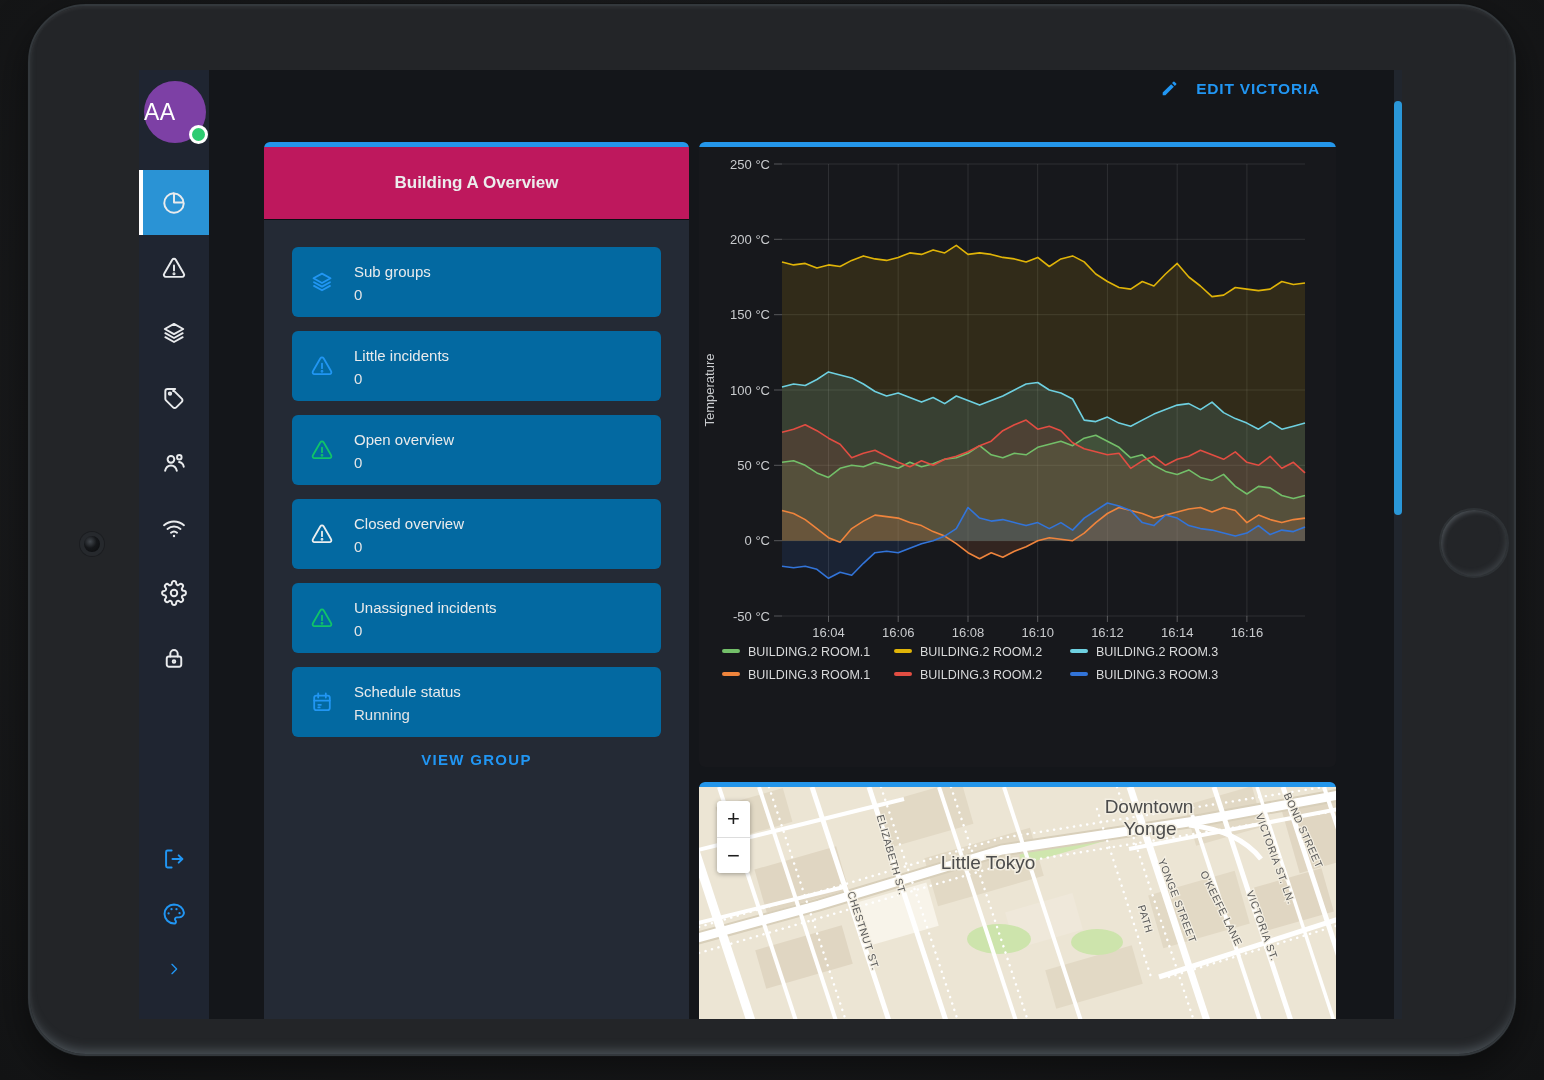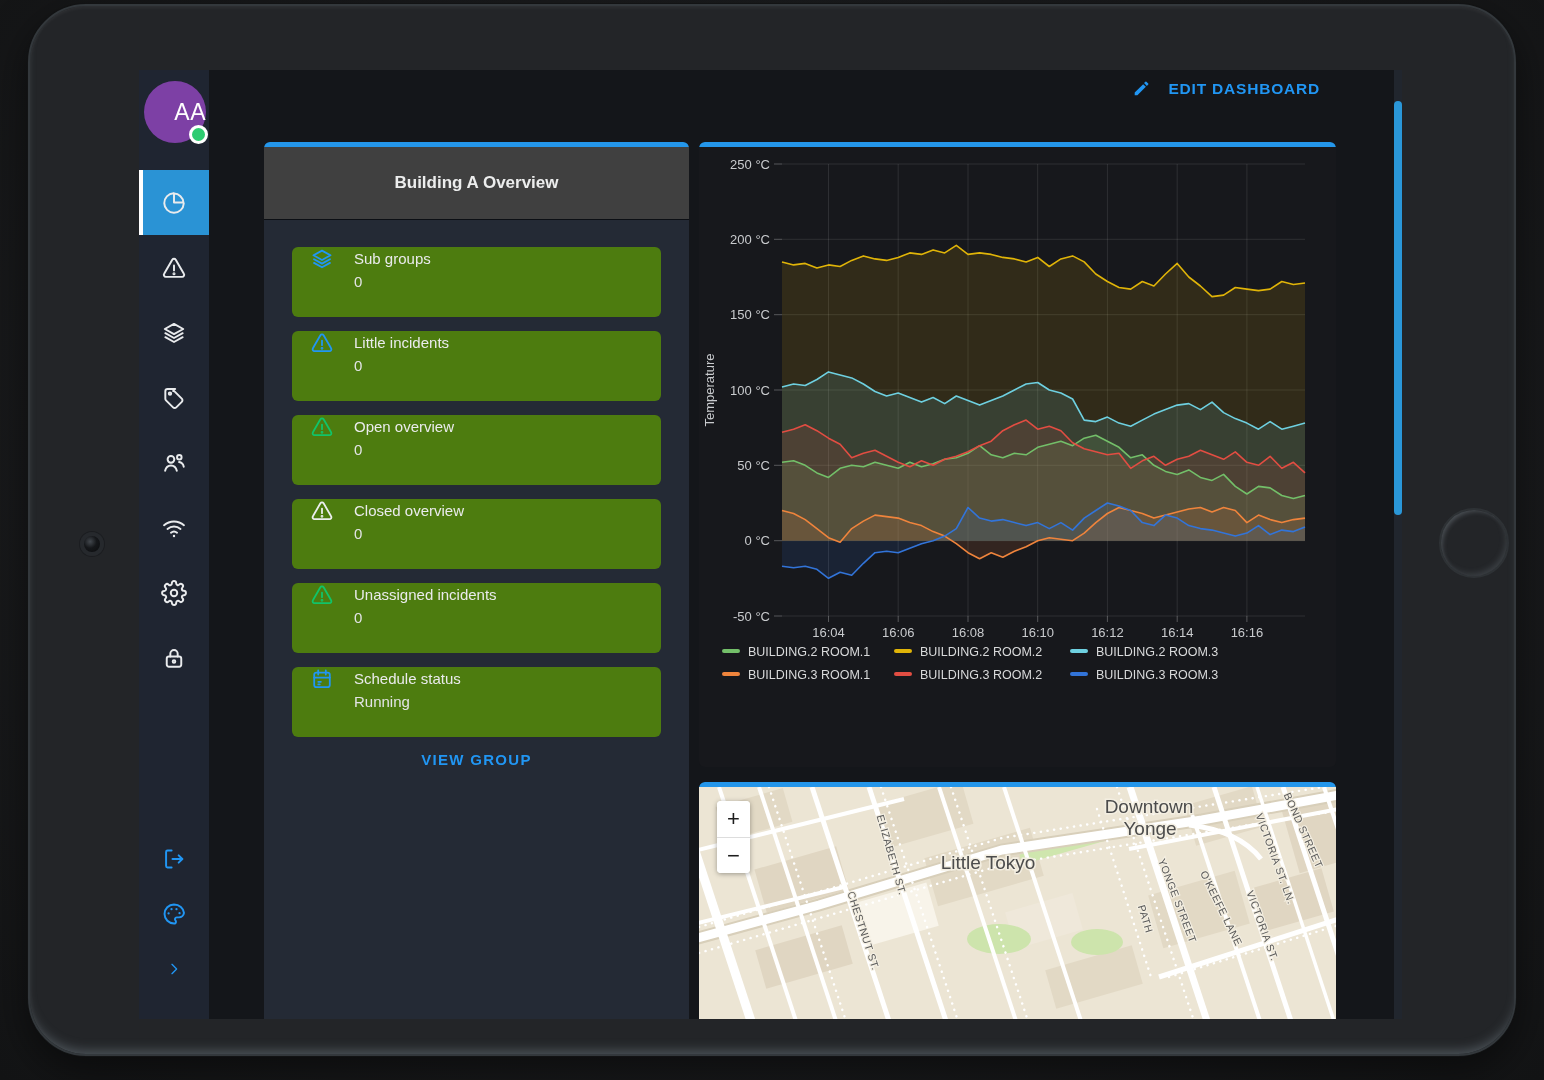--- a/index.html
+++ b/index.html
@@ -27,21 +27,21 @@
     box-shadow:inset 3px 3px 5px -2px rgba(175,190,200,.30), inset -3px -4px 6px -2px rgba(150,165,175,.22);
   }
   .screen{
     position:absolute;left:109px;top:64px;width:1263px;height:949px;
     background:#14161a;overflow:hidden;
   }
   
   .sidebar{position:absolute;left:0;top:0;width:70px;height:100%;background:#1f2531;}
   .avatar{
     position:absolute;left:5px;top:11px;width:62px;height:62px;border-radius:50%;
-    display:flex;align-items:center;justify-content:flex-end;
+    display:flex;align-items:center;justify-content:flex-start;
     color:#fff;font-size:23px;letter-spacing:.5px;cursor:pointer;
   }
   .status-dot{
     position:absolute;right:-2px;bottom:-1px;width:19px;height:19px;border-radius:50%;
     border:3px solid #fff;box-sizing:border-box;
   }
   .side-nav{position:absolute;top:100px;left:0;width:70px;}
   .side-item{
     height:65px;display:flex;align-items:center;justify-content:center;
     color:#e9ebed;cursor:pointer;
@@ -55,30 +55,30 @@
   .edit-btn{
     position:absolute;top:9px;right:82px;display:flex;align-items:center;gap:17px;
     color:#2196f3;font-size:15.5px;font-weight:bold;letter-spacing:.8px;cursor:pointer;
   }
   .edit-btn svg{width:19px;height:19px;}
   
   .card{position:absolute;border-radius:6px;overflow:hidden;background:#17181c;}
   .card-accent{height:5px;border-radius:6px 6px 0 0;background:#2496ea;}
   .card-header{
     height:72px;display:flex;align-items:center;justify-content:center;
-    background:#404040;border-bottom:1px solid #0c0f14;
+    background:#be185d;border-bottom:1px solid #0c0f14;
     color:#eceded;font-size:17px;font-weight:bold;
   }
   .card.overview{left:125px;top:72px;width:425px;height:950px;background:#242a35;}
   .card.temps{left:560px;top:72px;width:637px;height:625px;}
   .card.heat{left:560px;top:712px;width:637px;height:312px;}
   .stats{padding-top:27px;}
   .stat-tile{
-    margin:0 28px 14px 28px;height:70px;background:#4d7c0f;border-radius:6px;
-    display:flex;padding-left:18px;box-sizing:border-box;
+    margin:0 28px 14px 28px;height:70px;background:#0369a1;border-radius:6px;
+    display:flex;align-items:center;padding-left:18px;box-sizing:border-box;
   }
   .stat-icon{width:24px;height:24px;margin-right:20px;flex:0 0 auto;display:flex;}
   .stat-icon svg{width:24px;height:24px;}
   .stat-label{font-size:15px;color:#eaebec;line-height:24px;}
   .stat-value{font-size:15px;color:#e3e4e6;line-height:21px;}
   .view-group{
     margin-top:12px;text-align:center;color:#2196f3;
     font-size:15px;font-weight:bold;letter-spacing:1.3px;cursor:pointer;
   }
   
@@ -214,21 +214,21 @@
           </div>
         </div>
     </aside>
 
     <div class="edit-btn">
       <span class="icon" id="pencil-slot">
           <svg viewBox="0 0 24 24">
             <path fill="currentColor" d="M3.4 17.2 14.1 6.5l3.4 3.4L6.8 20.6H3.4v-3.4zM20.5 7.1a.9.9 0 0 0 0-1.3L18.2 3.5a.9.9 0 0 0-1.3 0l-1.7 1.7 3.6 3.6 1.7-1.7z"></path>
           </svg>
         </span>
-      <span>EDIT DASHBOARD</span>
+      <span>EDIT VICTORIA</span>
     </div>
 
     <section class="card overview">
       <div class="card-accent" style="background: rgb(36, 150, 234);"></div>
       <div class="card-header">
         <span>Building A Overview</span>
       </div>
       <div class="stats" id="stats">
           <div class="stat-tile">
             <span class="stat-icon icon" style="color:#2196f3">

